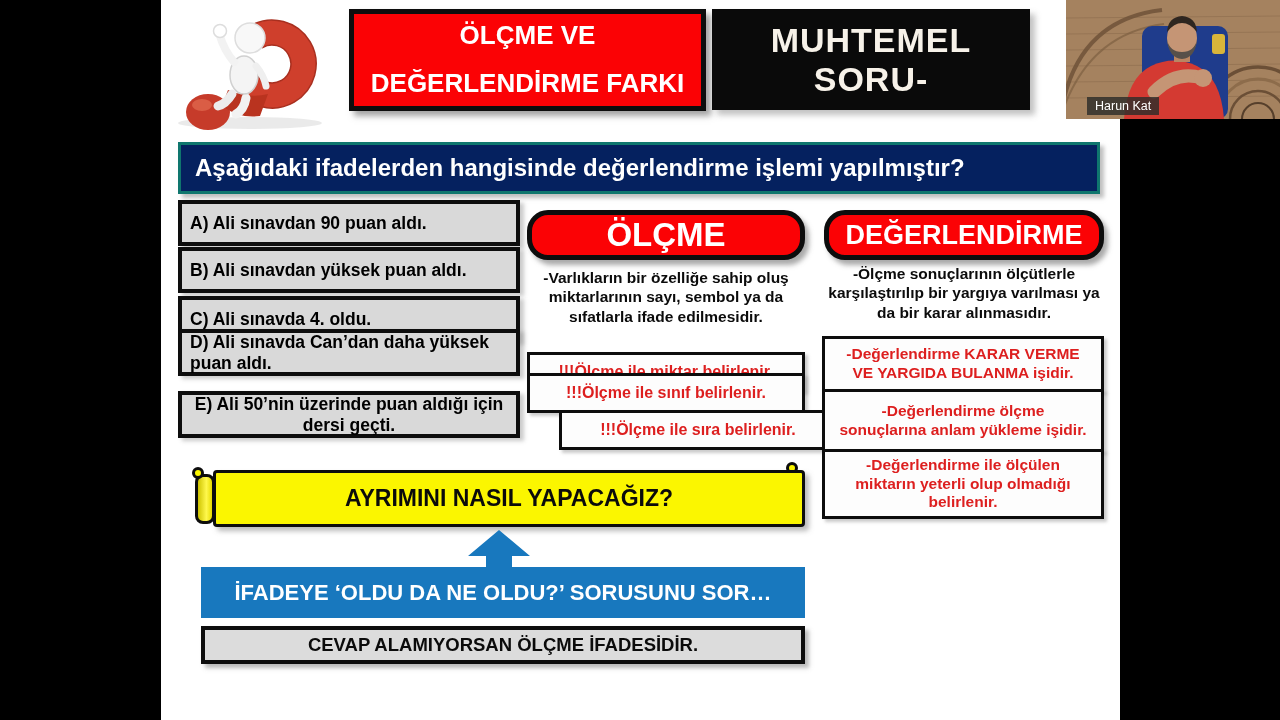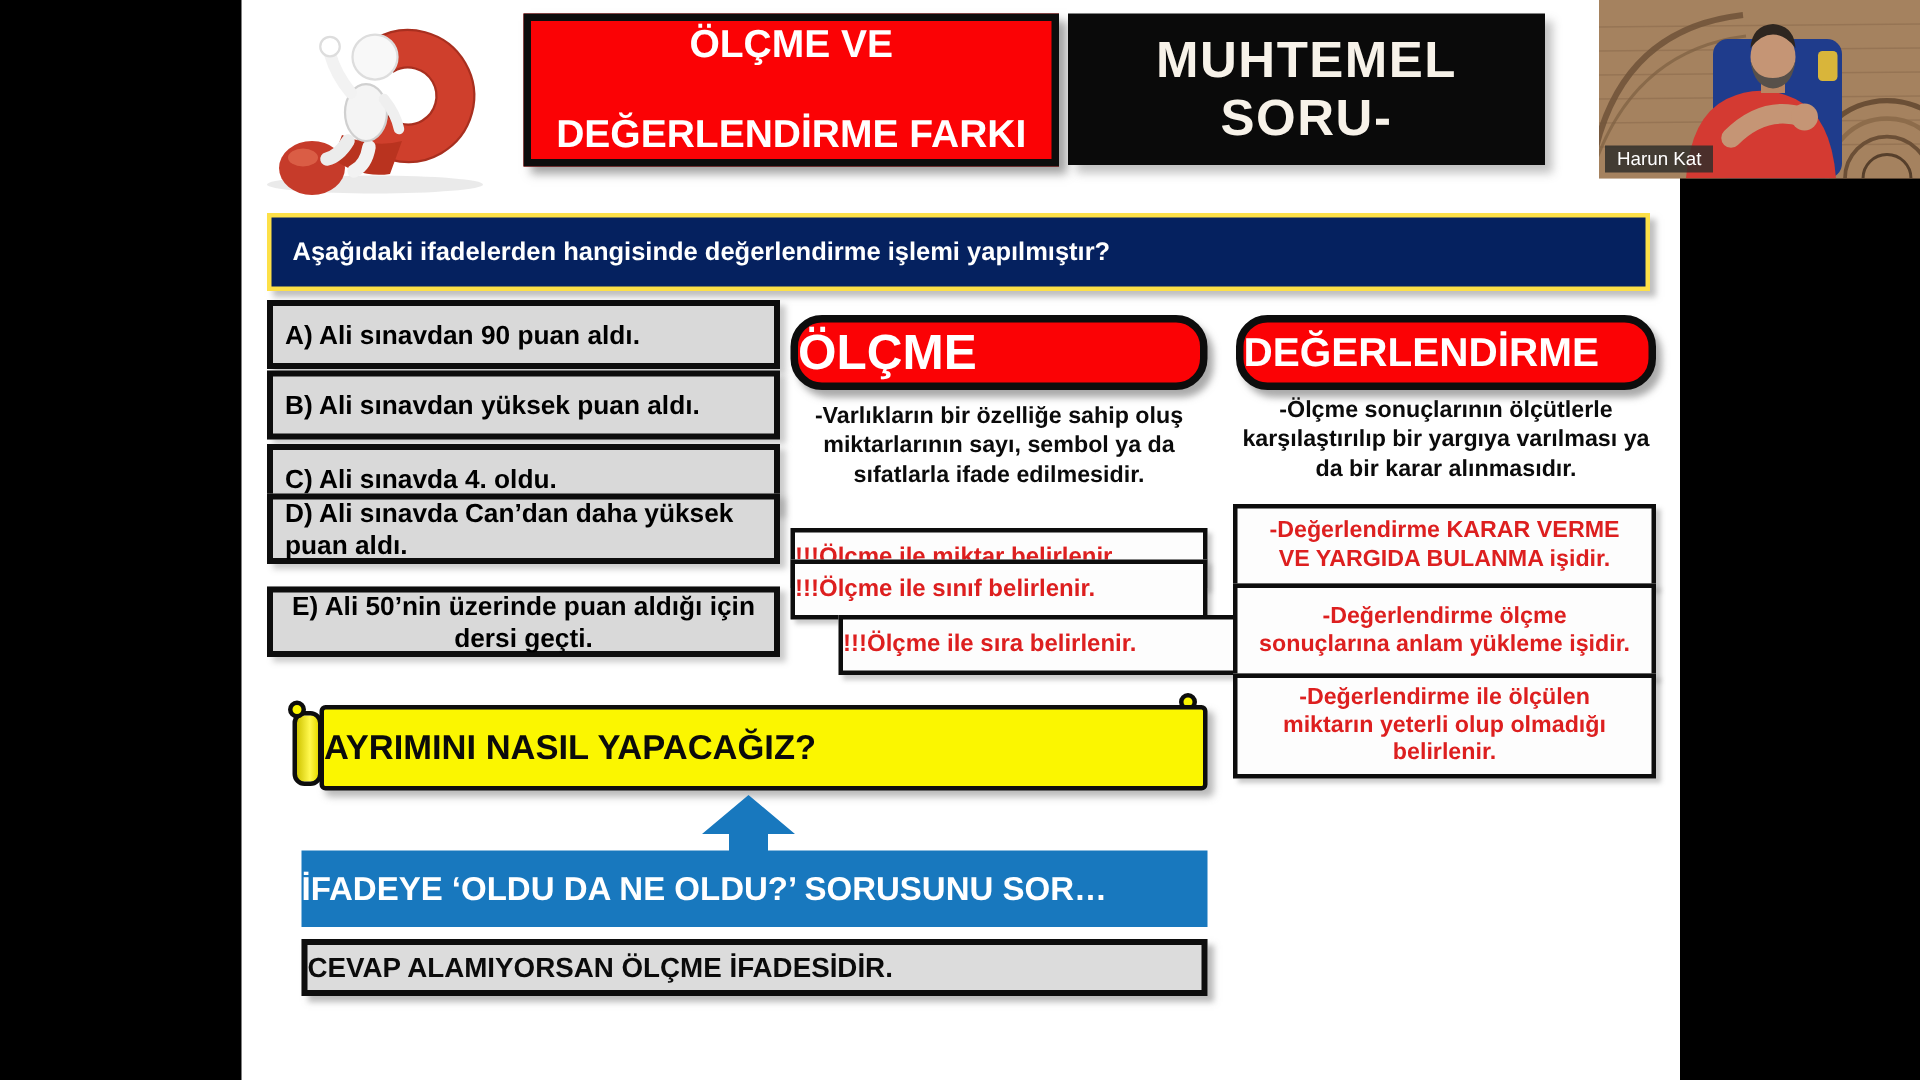--- a/index.html
+++ b/index.html
@@ -1,33 +1,33 @@
 <!DOCTYPE html>
 <html><head>
 <meta charset="utf-8">
 <style>
   html,body{margin:0;padding:0;background:#000;}
   body{width:1280px;height:720px;overflow:hidden;font-family:"Liberation Sans",sans-serif;}
   .stage{position:relative;width:1280px;height:720px;background:#000;}
   .slide{position:absolute;left:161px;top:0;width:959px;height:720px;background:#ffffff;}
   .abs{position:absolute;box-sizing:border-box;}
-  .flexc{display:flex;align-items:center;justify-content:space-between;text-align:center;gap:16px;}
+  .flexc{display:flex;align-items:center;justify-content:center;text-align:center;gap:16px;}
   .flexl{display:flex;align-items:center;}
 
   
   .title-box{left:349px;top:9px;width:357px;height:102px;background:#fb0205;border:5px solid #0d0d0d;
     color:#fff;font-weight:700;font-size:26px;line-height:1.22;flex-direction:column;
     box-shadow:5px 5px 6px rgba(90,90,90,.55);}
   .black-banner{left:712px;top:9px;width:318px;height:101px;background:#0a0a0a;color:#f7f2e9;
     font-weight:700;font-size:34px;letter-spacing:1px;box-shadow:5px 5px 6px rgba(120,120,120,.45);}
   .qmark{left:170px;top:2px;width:162px;height:128px;}
 
   
-  .question-bar{left:178px;top:142px;width:922px;height:52px;background:#05215f;border:3px solid #fde047;
-    color:#fff;font-weight:700;font-size:17px;padding-left:14px;box-shadow:4px 4px 4px rgba(130,130,130,.5);}
+  .question-bar{left:178px;top:142px;width:922px;height:52px;background:#05215f;border:3px solid #0f766e;
+    color:#fff;font-weight:700;font-size:24px;padding-left:14px;box-shadow:4px 4px 4px rgba(130,130,130,.5);}
 
   
   .option{left:178px;width:342px;background:#d9d9d9;border:4px solid #0d0d0d;color:#000;
     font-weight:700;font-size:17.5px;line-height:1.18;padding:19px 8px;
     box-shadow:4px 3px 4px rgba(140,140,140,.45);}
   .opt-a{top:200px;height:43px;}
   .opt-b{top:247px;height:45px;}
   .opt-c{top:296px;height:45px;}
   .opt-d{top:329px;height:47px;}
   .opt-e{top:391px;height:47px;text-align:center;}
@@ -59,21 +59,21 @@
   .scroll-knob-right{left:786px;top:462px;width:12px;height:12px;background:#fbf600;
     border:3px solid #0d0d0d;border-radius:50%;}
   .up-arrow{left:468px;top:530px;width:62px;height:38px;}
   .tip-box{left:201px;top:567px;width:604px;height:51px;background:#1878be;color:#fff;
     font-weight:700;font-size:22px;}
   .result-box{left:201px;top:626px;width:604px;height:38px;background:#dcdcdc;border:4px solid #0d0d0d;
     color:#0b0b0b;font-weight:700;font-size:18.5px;box-shadow:4px 4px 4px rgba(120,120,120,.5);}
 
   
   .webcam{left:1066px;top:0;width:214px;height:119px;overflow:hidden;background:#a5825f;}
-  .name-tag{left:4px;bottom:4px;position:absolute;background:rgba(45,45,42,.82);color:#fff;
+  .name-tag{left:21px;bottom:4px;position:absolute;background:rgba(45,45,42,.82);color:#fff;
     font-size:12.5px;padding:2px 8px;font-weight:400;}
 </style>
 </head>
 <body>
 
 <div class="stage">
   <div class="slide"></div>
 
   <div class="abs qmark">
     <svg width="162" height="128" viewBox="0 0 162 128">

